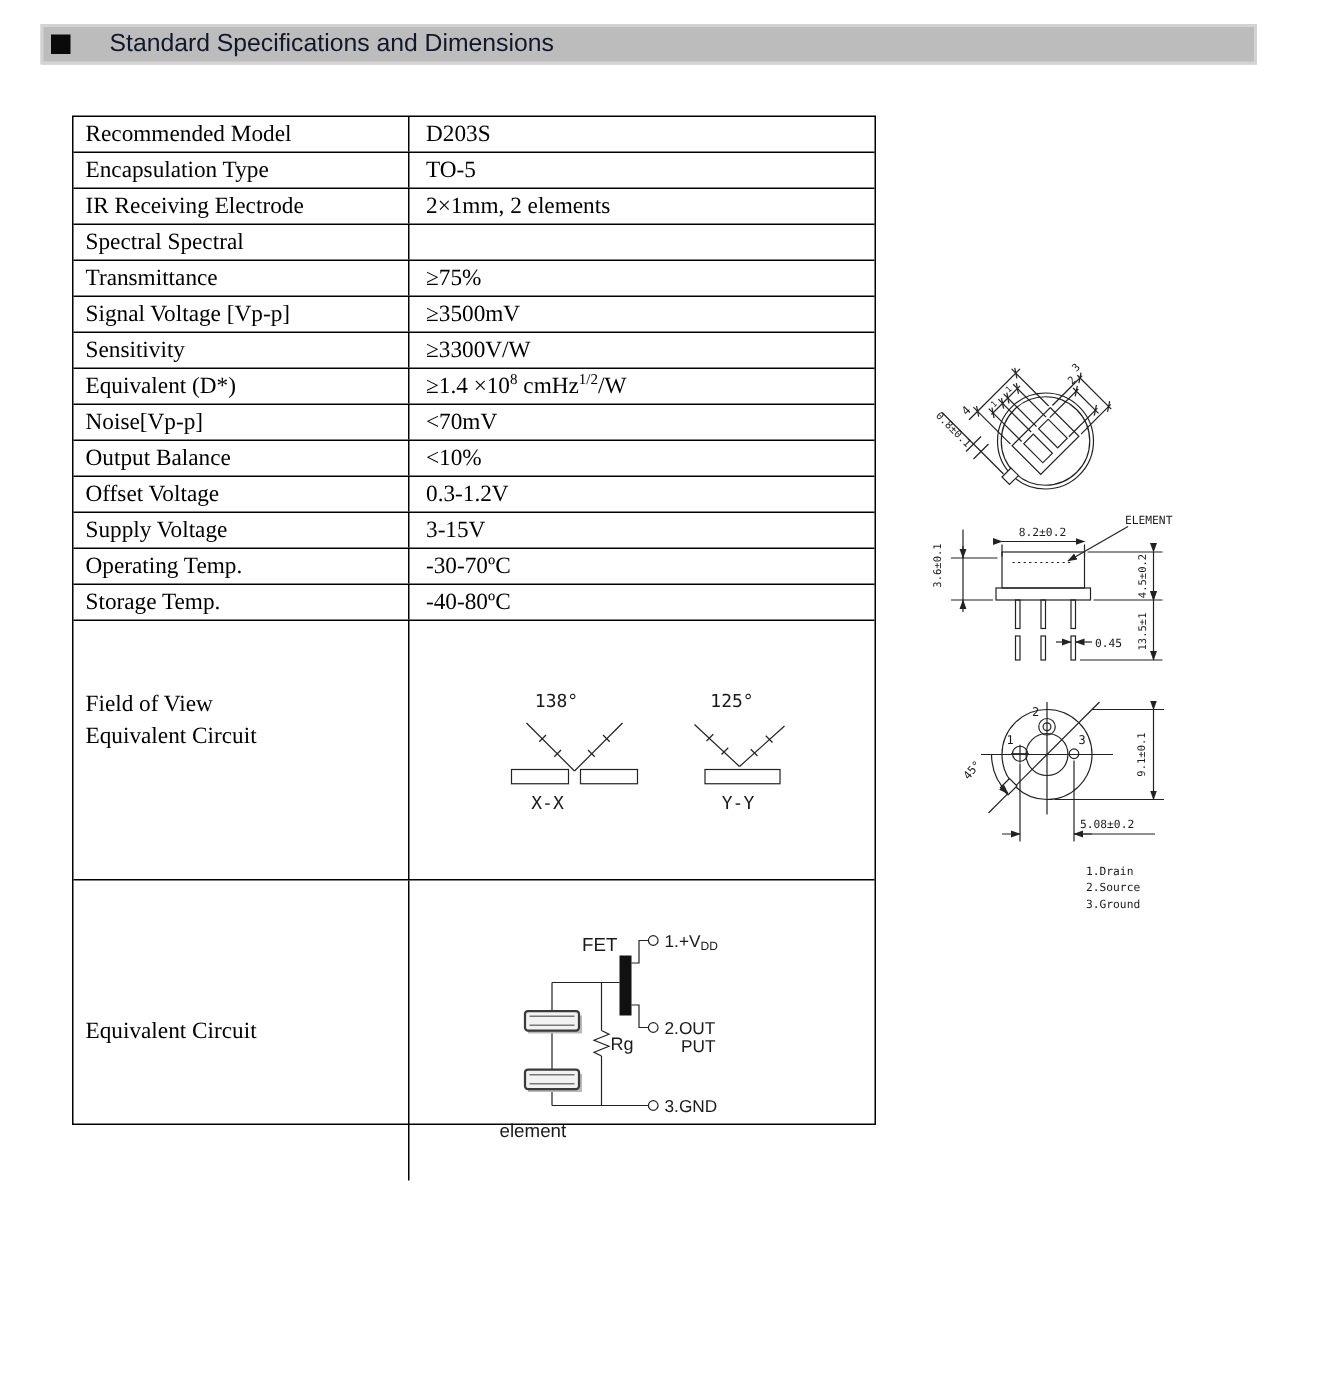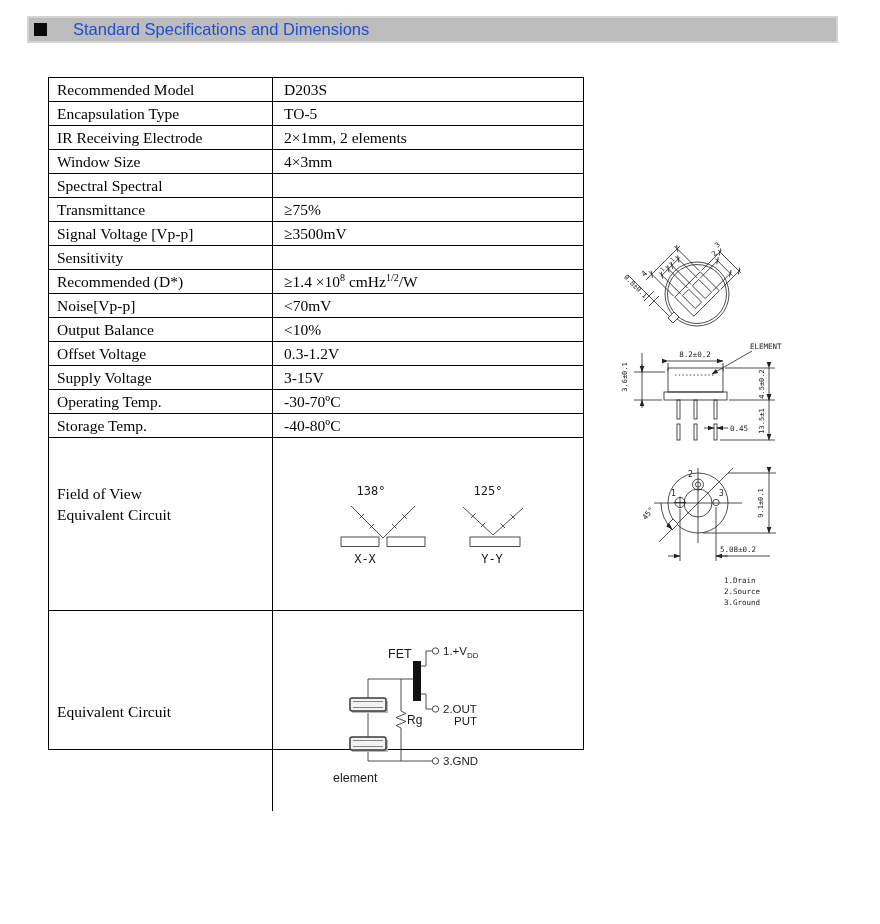--- a/index.html
+++ b/index.html
@@ -2,21 +2,21 @@
 <html><head>
 <meta charset="utf-8">
 <style>
   html,body{margin:0;padding:0;background:#fff;}
   #page{position:relative;width:880px;height:924px;background:#ffffff;overflow:hidden;
         font-family:"Liberation Serif", serif;color:#000;}
   
   .hdr{position:absolute;left:27px;top:16px;width:811px;height:27px;background:#bcbcbc;
        box-shadow:inset 0 0 0 2px #d3d3d3;display:flex;align-items:center;}
   .hdr .sq{width:13px;height:13px;background:#0a0a0a;margin-left:7px;}
-  .hdr .ttl{margin-left:26px;font-family:"Liberation Sans",sans-serif;font-size:16.5px;color:#1d4ed8;}
+  .hdr .ttl{margin-left:26px;font-family:"Liberation Sans",sans-serif;font-size:16.5px;color:#0f172a;}
   
   .tbl{position:absolute;left:48px;top:77px;width:536px;height:673px;border:1px solid #000;box-sizing:border-box;background:#fff;}
   .row{display:flex;height:24px;border-bottom:1px solid #000;box-sizing:border-box;}
   .c1{width:224px;border-right:1px solid #000;box-sizing:border-box;padding:1px 0 0 8px;font-size:15.5px;line-height:21px;overflow:hidden;}
   .c2{flex:1;padding:1px 0 0 11px;font-size:15.5px;line-height:21px;overflow:hidden;}
   .c2 sup{font-size:10px;line-height:0;}
   .bigrow{display:flex;border-bottom:1px solid #000;box-sizing:border-box;position:relative;}
   .bigrow:last-child{border-bottom:none;}
   .bigrow .c1{padding-top:0;}
   .fovlbl{padding-top:45px !important;}
@@ -49,39 +49,36 @@
         </div>
         <div class="row">
           <div class="c1">Encapsulation Type</div>
           <div class="c2">TO-5</div>
         </div>
         <div class="row">
           <div class="c1">IR Receiving Electrode</div>
           <div class="c2">2×1mm, 2 elements</div>
         </div>
         <div class="row">
-          <div class="c1">Window Size</div>
-          <div class="c2">4×3mm</div>
-        </div>
-        <div class="row">
           <div class="c1">Spectral Spectral</div>
         </div>
         <div class="row">
           <div class="c1">Transmittance</div>
           <div class="c2">≥75%</div>
         </div>
         <div class="row">
           <div class="c1">Signal Voltage [Vp-p]</div>
           <div class="c2">≥3500mV</div>
         </div>
         <div class="row">
           <div class="c1">Sensitivity</div>
-        </div>
-        <div class="row">
-          <div class="c1">Recommended (D*)</div>
+          <div class="c2">≥3300V/W</div>
+        </div>
+        <div class="row">
+          <div class="c1">Equivalent (D*)</div>
           <div class="c2">≥1.4 ×10<sup>8</sup> cmHz<sup>1/2</sup>/W</div>
         </div>
         <div class="row">
           <div class="c1">Noise[Vp-p]</div>
           <div class="c2">&lt;70mV</div>
         </div>
         <div class="row">
           <div class="c1">Output Balance</div>
           <div class="c2">&lt;10%</div>
         </div>

